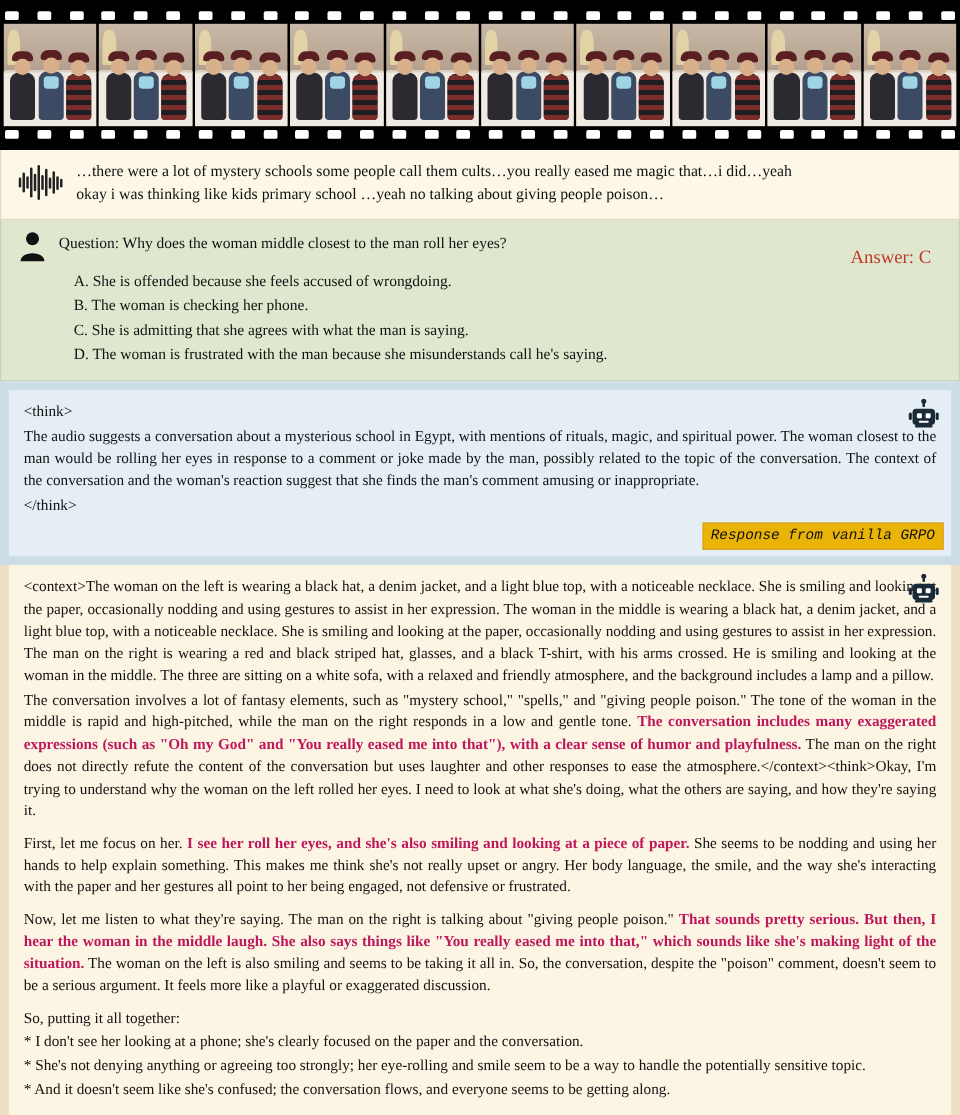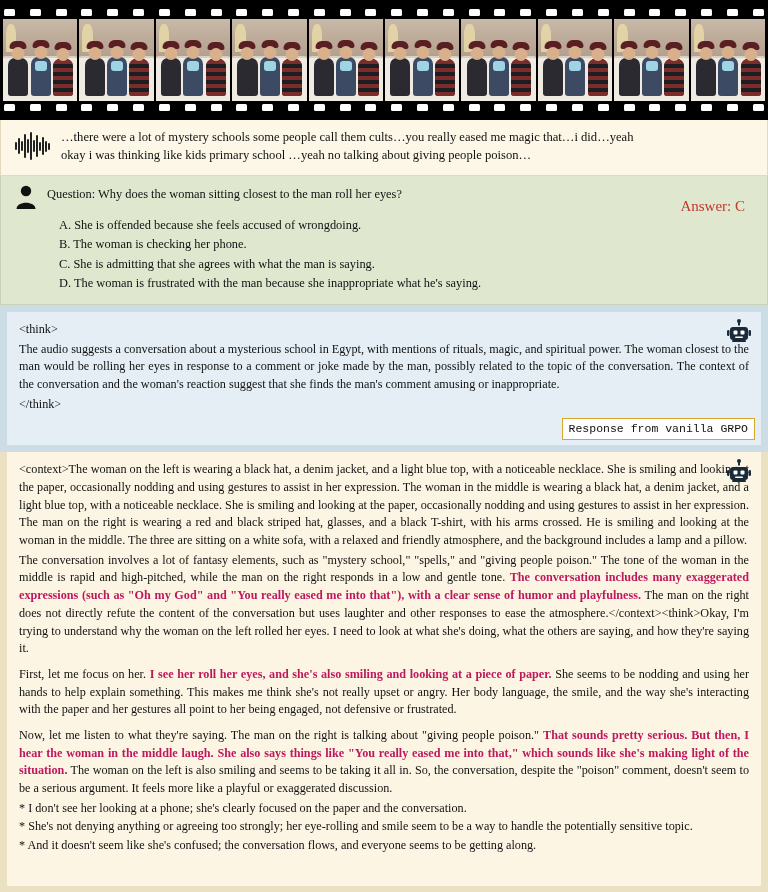--- a/index.html
+++ b/index.html
@@ -109,26 +109,27 @@
   }
   .panel.vanilla{background:#e4eef4;border-color:#cddde6;}
   .panel.ours{background:#fdf5e3;border-color:#ece0c3;border-top:none;}
   .panel p{margin:0 0 2px 0;}
   .robot{
     position:absolute;right:9px;top:7px;
     width:26px;height:26px;
   }
   .tag{
     position:absolute;right:6px;bottom:5px;
-    background:#ffffff;
+    background:#eab308;
     border:1px solid #d7a62c;
     color:#111;
     font-family:"Liberation Mono", monospace;
     font-size:11.5px;
     padding:2px 6px;
+    font-style:italic;
   }
   .blue{color:#be185d;font-weight:bold;}
   .bullets{margin:2px 0 0 0;}
   .bullets div{margin:1px 0;}
 </style>
 </head>
 <body>
 
 <div class="page">
 
@@ -413,28 +414,28 @@
   </div>
 
   <div class="question">
     <div class="q-head">
       <div class="person-icon">
         <svg width="22" height="26" viewBox="0 0 22 26">
           <circle cx="11" cy="7" r="5.2" fill="#111"></circle>
           <path d="M1.5 25 C1.5 16.5 20.5 16.5 20.5 25 Z" fill="#111"></path>
         </svg>
       </div>
-      <div class="q-text">Question: Why does the woman sitting closest to the man roll her eyes?</div>
+      <div class="q-text">Question: Why does the woman middle closest to the man roll her eyes?</div>
     </div>
     <div class="answer-tag">Answer: C</div>
     <div class="options">
       <div>A. She is offended because she feels accused of wrongdoing.</div>
       <div>B. The woman is checking her phone.</div>
       <div>C. She is admitting that she agrees with what the man is saying.</div>
-      <div>D. The woman is frustrated with the man because she inappropriate what he's saying.</div>
+      <div>D. The woman is frustrated with the man because she misunderstands call he's saying.</div>
     </div>
   </div>
 
   <div class="panel vanilla">
     <div class="robot">
       <svg width="26" height="26" viewBox="0 0 26 26">
         <rect x="4" y="8" width="18" height="13" rx="3" fill="#1b2a38"></rect>
         <rect x="7.5" y="11.5" width="4" height="4" rx="1" fill="#fff"></rect>
         <rect x="14.5" y="11.5" width="4" height="4" rx="1" fill="#fff"></rect>
         <rect x="9" y="17.5" width="8" height="1.6" rx="0.8" fill="#fff"></rect>
@@ -475,20 +476,21 @@
     </p>
 
     <p style="margin-top:8px">
       <span>First, let me focus on her. </span><span class="blue">I see her roll her eyes, and she's also smiling and looking at a piece of paper.</span><span> She seems to be nodding and using her hands to help explain something. This makes me think she's not really upset or angry. Her body language, the smile, and the way she's interacting with the paper and her gestures all point to her being engaged, not defensive or frustrated.</span>
     </p>
 
     <p style="margin-top:8px">
       <span>Now, let me listen to what they're saying. The man on the right is talking about "giving people poison." </span><span class="blue">That sounds pretty serious. But then, I hear the woman in the middle laugh. She also says things like "You really eased me into that," which sounds like she's making light of the situation.</span><span> The woman on the left is also smiling and seems to be taking it all in. So, the conversation, despite the "poison" comment, doesn't seem to be a serious argument. It feels more like a playful or exaggerated discussion.</span>
     </p>
 
+    <p style="margin-top:8px">So, putting it all together:</p>
 
     <div class="bullets">
       <div>*   I don't see her looking at a phone; she's clearly focused on the paper and the conversation.</div>
       <div>*   She's not denying anything or agreeing too strongly; her eye-rolling and smile seem to be a way to handle the potentially sensitive topic.</div>
       <div>*   And it doesn't seem like she's confused; the conversation flows, and everyone seems to be getting along.</div>
     </div>
 
   </div>
 
 </div>

